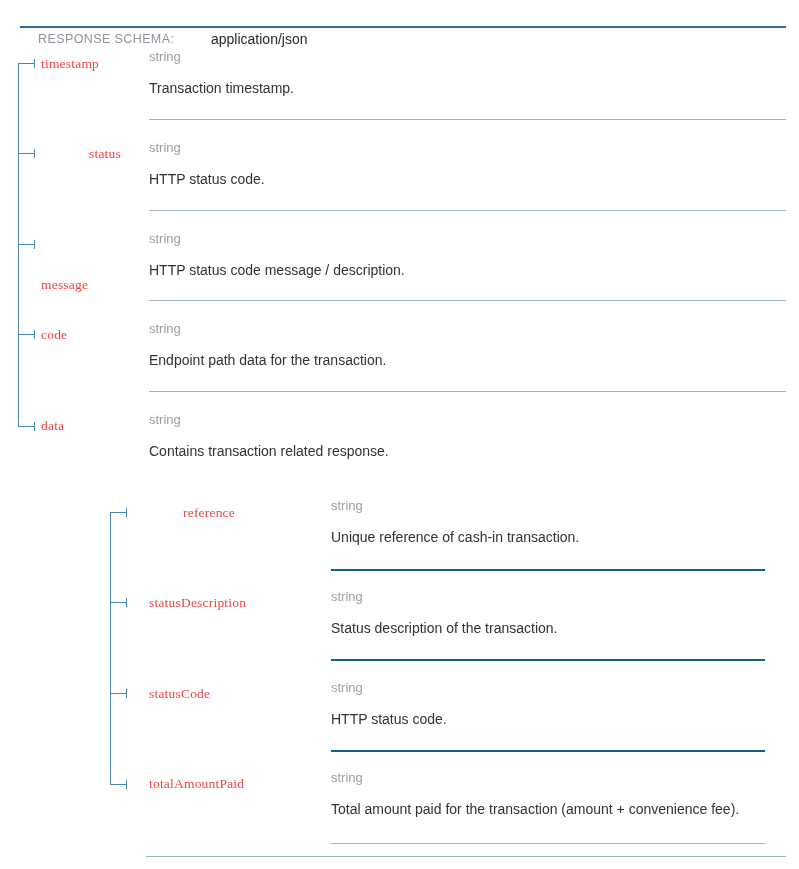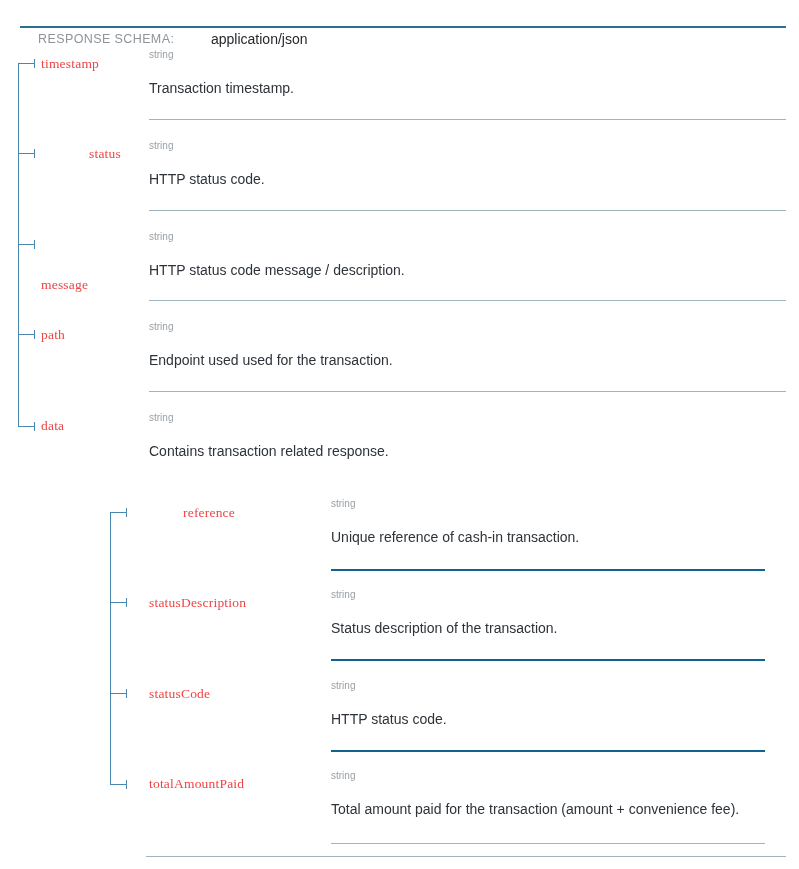--- a/index.html
+++ b/index.html
@@ -91,21 +91,21 @@
     position: absolute;
     font-family: Liberation Serif, serif;
     font-size: 13.5px;
     color: #ef4444;
     white-space: nowrap;
     letter-spacing: 0.2px;
   }
   .prop-type {
     position: absolute;
     font-family: "Liberation Sans", sans-serif;
-    font-size: 10px;
+    font-size: 13px;
     color: #9aa0a6;
     white-space: nowrap;
   }
   .prop-desc {
     position: absolute;
     font-family: "Liberation Sans", sans-serif;
     font-size: 14px;
     color: #2d3339;
     white-space: nowrap;
   }
@@ -179,23 +179,23 @@
   <div class="divider-outer" style="left:149px; top:210px; width:637px;"></div>
 
   <div class="prop-row">
     <span class="prop-name" style="left:41px;  top:237px;margin-top:40px;">message</span>
     <span class="prop-type" style="left:149px; top:231px;">string</span>
     <span class="prop-desc" style="left:149px; top:262px;">HTTP status code message / description.</span>
   </div>
   <div class="divider-outer" style="left:149px; top:300px; width:637px;"></div>
 
   <div class="prop-row">
-    <span class="prop-name" style="left:41px;  top:327px;">path</span>
+    <span class="prop-name" style="left:41px;  top:327px;">code</span>
     <span class="prop-type" style="left:149px; top:321px;">string</span>
-    <span class="prop-desc" style="left:149px; top:352px;">Endpoint used used for the transaction.</span>
+    <span class="prop-desc" style="left:149px; top:352px;">Endpoint path data for the transaction.</span>
   </div>
   <div class="divider-outer" style="left:149px; top:391px; width:637px;"></div>
 
   <div class="prop-row">
     <span class="prop-name" style="left:41px;  top:418px;">data</span>
     <span class="prop-type" style="left:149px; top:412px;">string</span>
     <span class="prop-desc" style="left:149px; top:443px;">Contains transaction related response.</span>
   </div>
 
   <div class="prop-row">

